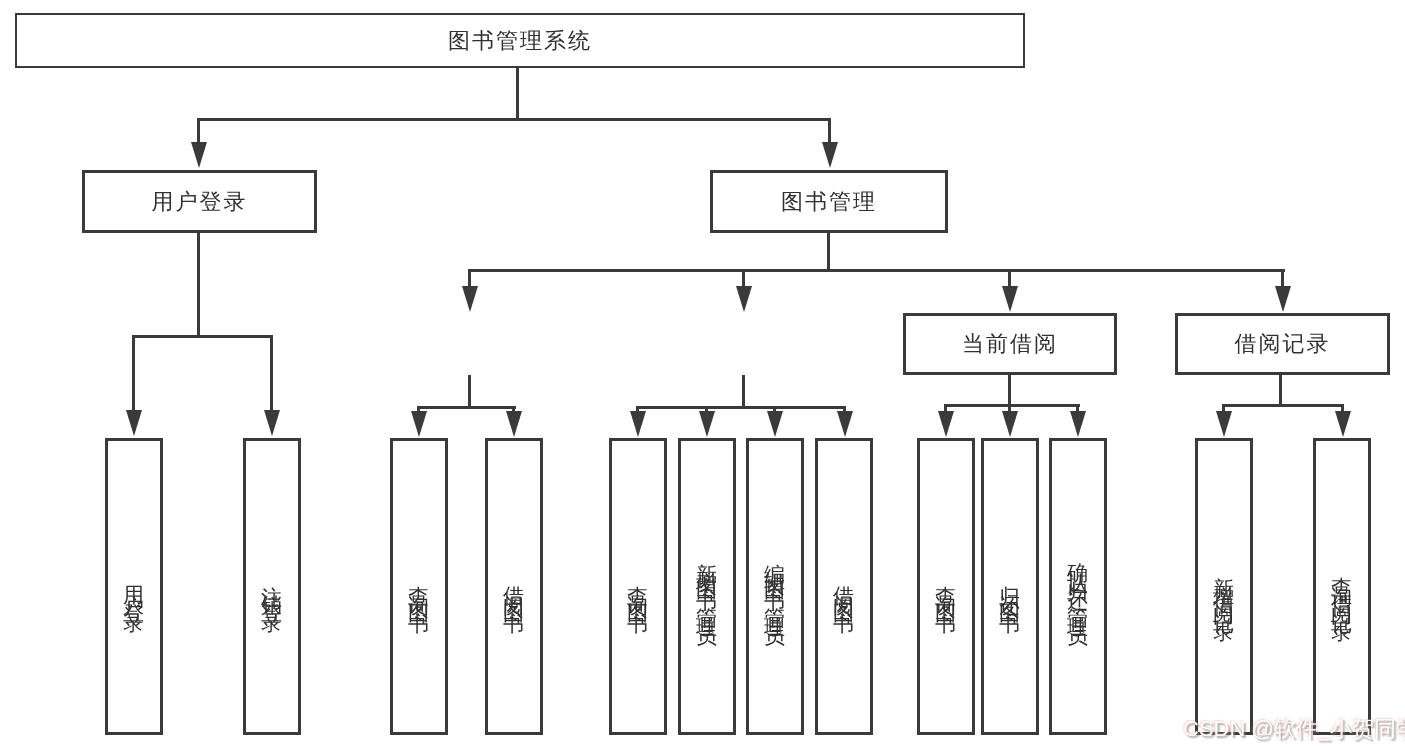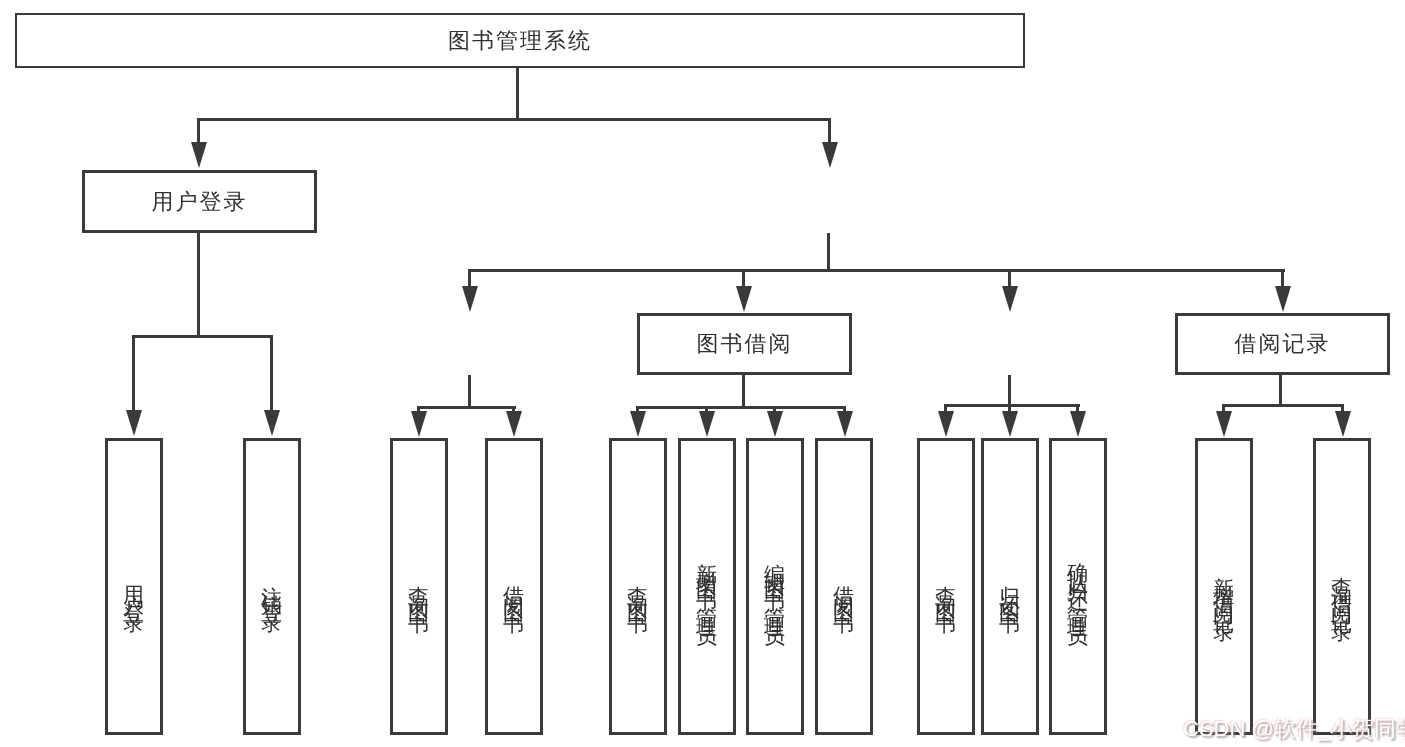--- a/index.html
+++ b/index.html
@@ -72,41 +72,44 @@
   <div class="vline" style="left:516px; top:68px;  width:3px;  height:53px;"></div>
   <div class="hline" style="left:197px; top:118px; width:634px; height:3px;"></div>
   <div class="vline" style="left:197px; top:118px; width:3px;  height:26px;"></div>
   <div class="ah" style="left:191px; top:142px;"></div>
   <div class="vline" style="left:828px; top:118px; width:3px;  height:26px;"></div>
   <div class="ah" style="left:822px; top:142px;"></div>
 
   <div class="box hbox" style="left:82px; top:170px; width:235px; height:63px;">
     <span>用户登录</span>
   </div>
+  <div class="box hbox" style="left:710px; top:170px; width:238px; height:63px;">
+    <span>图书管理</span>
+  </div>
 
   <div class="vline" style="left:197px; top:233px; width:3px;   height:105px;"></div>
   <div class="hline" style="left:132px; top:335px; width:141px; height:3px;"></div>
   <div class="vline" style="left:132px; top:335px; width:3px;   height:77px;"></div>
   <div class="ah" style="left:126px; top:410px;"></div>
   <div class="vline" style="left:270px; top:335px; width:3px;   height:77px;"></div>
   <div class="ah" style="left:264px; top:410px;"></div>
 
   <div class="vline" style="left:827px;  top:233px; width:3px;   height:39px;"></div>
   <div class="hline" style="left:468px;  top:269px; width:817px; height:3px;"></div>
   <div class="vline" style="left:468px;  top:269px; width:3px;   height:19px;"></div>
   <div class="ah" style="left:462px;  top:286px;"></div>
   <div class="vline" style="left:742px;  top:269px; width:3px;   height:19px;"></div>
   <div class="ah" style="left:736px;  top:286px;"></div>
   <div class="vline" style="left:1008px; top:269px; width:3px;   height:19px;"></div>
   <div class="ah" style="left:1002px; top:286px;"></div>
   <div class="vline" style="left:1281px; top:269px; width:3px;   height:19px;"></div>
   <div class="ah" style="left:1275px; top:286px;"></div>
 
-  <div class="box hbox" style="left:637px; top:313px; width:215px; height:62px;">
-    <span>图书借阅</span>
+  <div class="box hbox" style="left:903px; top:313px; width:214px; height:62px;">
+    <span>当前借阅</span>
   </div>
   <div class="box hbox" style="left:1175px; top:313px; width:215px; height:62px;">
     <span>借阅记录</span>
   </div>
 
   <div class="vline" style="left:468px; top:375px; width:3px;  height:34px;"></div>
   <div class="hline" style="left:417px; top:406px; width:99px; height:3px;"></div>
   <div class="vline" style="left:417px; top:406px; width:3px;  height:7px;"></div>
   <div class="ah" style="left:411px; top:411px;"></div>
   <div class="vline" style="left:512px; top:406px; width:3px;  height:7px;"></div>

